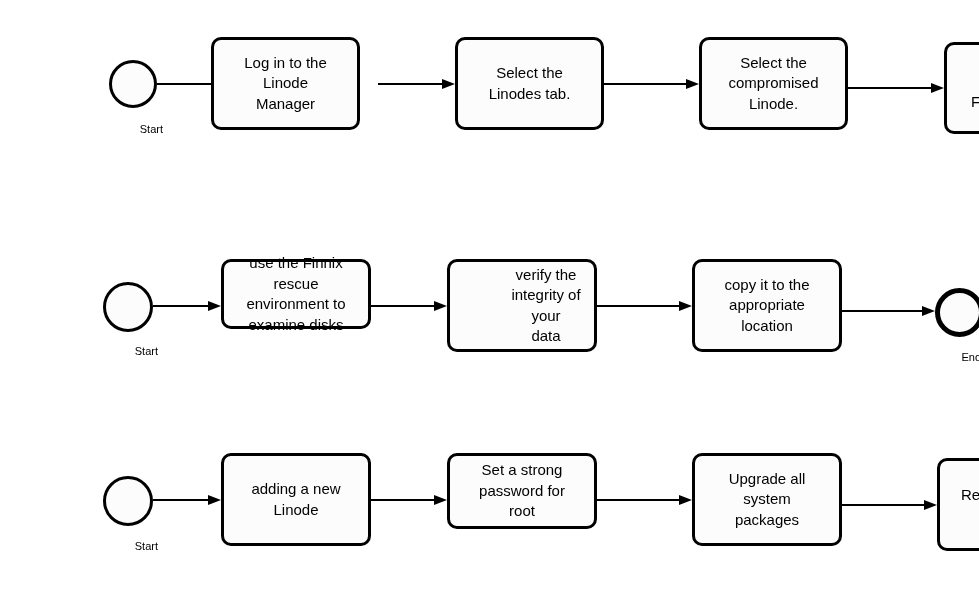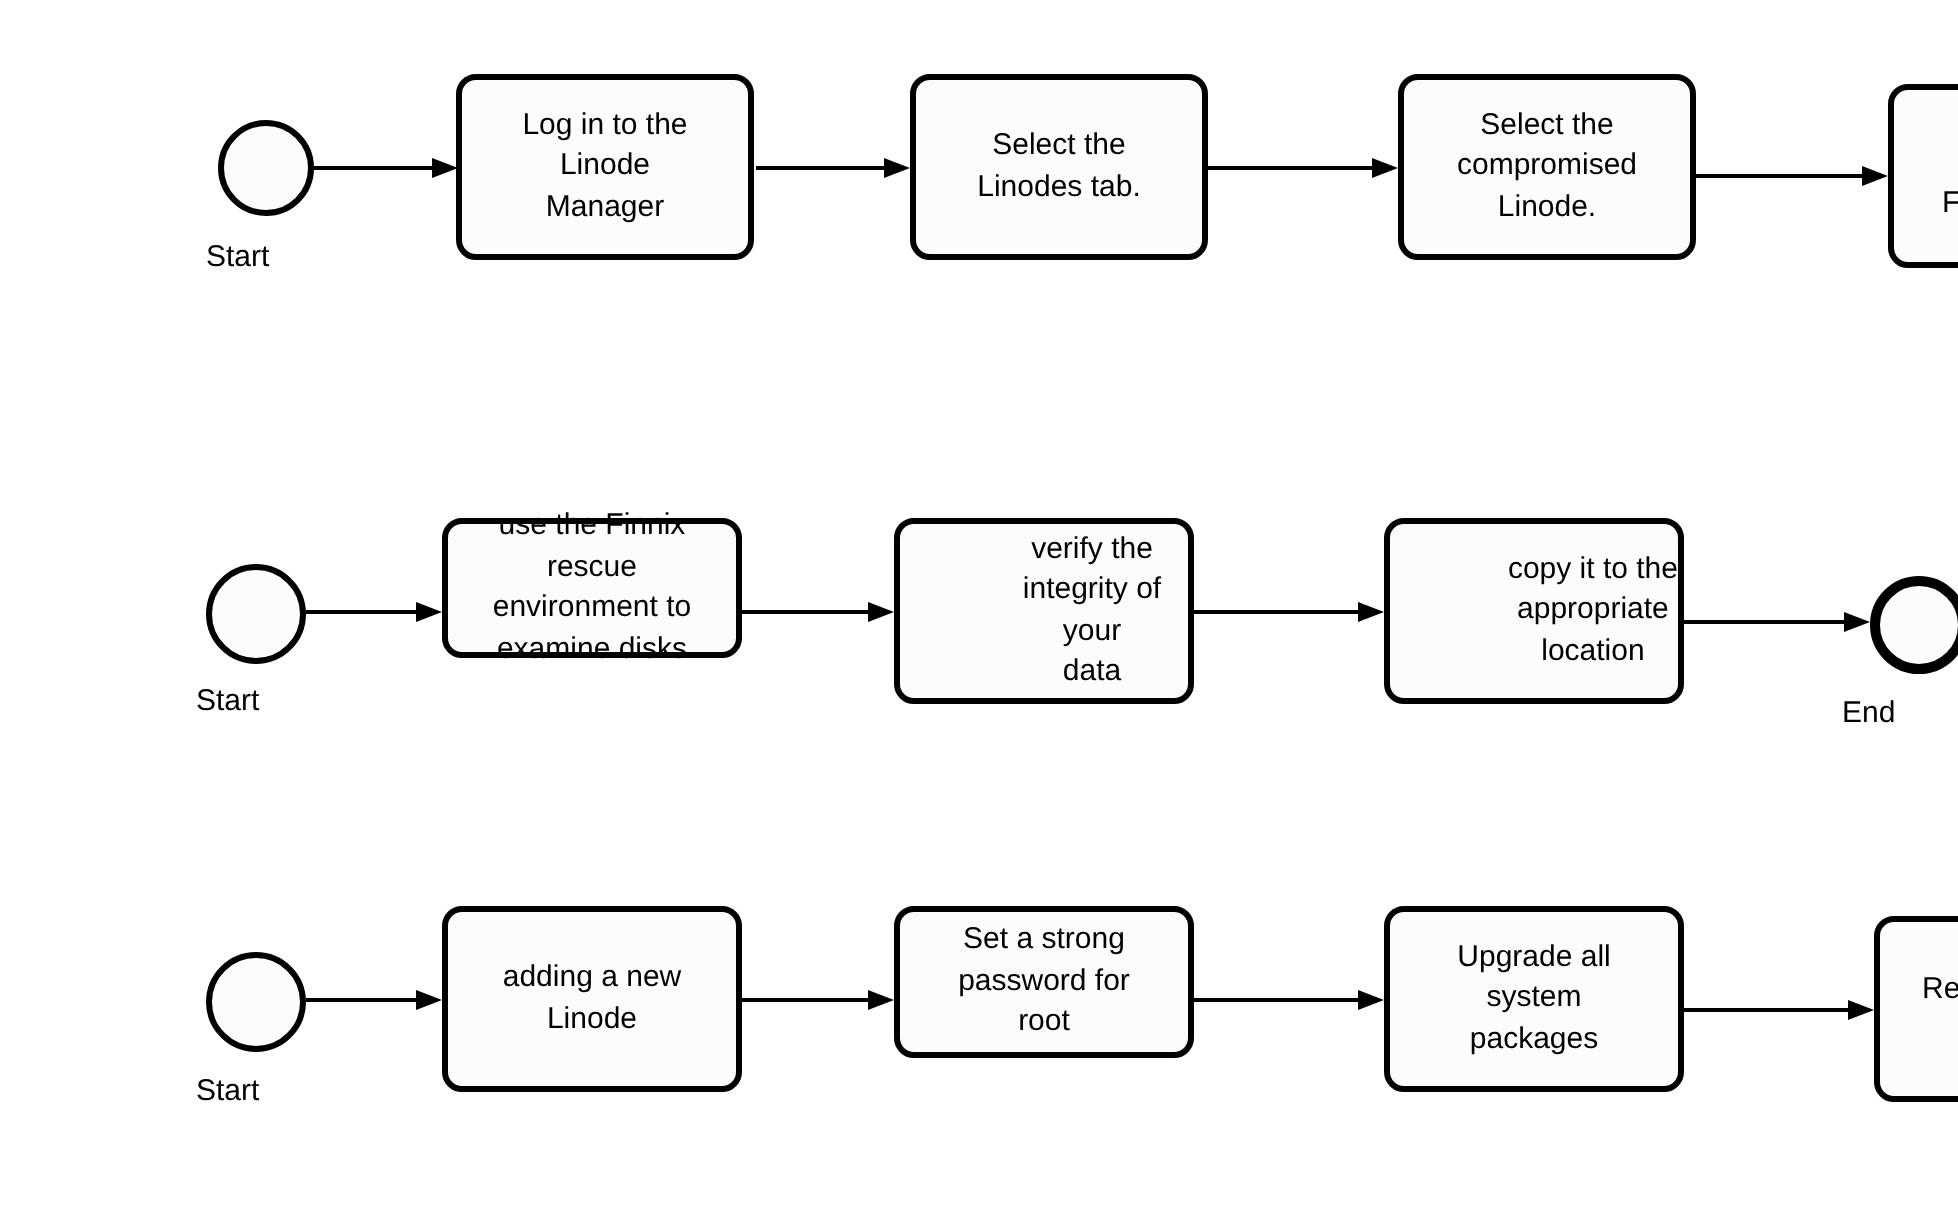--- a/index.html
+++ b/index.html
@@ -34,22 +34,22 @@
   }
   .box-label {
     text-align: center;
     font-size: 15px;
     line-height: 20.5px;
     white-space: pre-line;
   }
 
   .lbl {
     position: absolute;
-    text-align: left;
-    font-size: 15px;
+    text-align: right;
+    font-size: 11px;
     line-height: 16px;
   }
 
   .arrow { position: absolute; height: 10px; }
   .arrow .line {
     position: absolute; left: 0; right: 11px; top: 4px;
     height: 2px; background: #000000;
   }
   .arrow .head {
     position: absolute; right: 0; top: 0;
@@ -67,21 +67,21 @@
 <div class="canvas">
 
   <div class="circle" style="left:109px; top:60px; width:48px; height:48px;"></div>
   <div class="lbl" style="left:103px; top:121px; width:60px;">Start</div>
 
   <div class="arrow" style="left:157px; top:79px; width:72px;">
     <span class="line"></span>
     <span class="head"></span>
   </div>
 
-  <div class="box" style="left:228px; top:37px; width:149px; height:93px;">
+  <div class="box" style="left:211px; top:37px; width:149px; height:93px;">
     <span class="box-label">Log in to the
 Linode
 Manager</span>
   </div>
 
   <div class="arrow" style="left:378px; top:79px; width:77px;">
     <span class="line"></span>
     <span class="head"></span>
   </div>
 
@@ -134,21 +134,21 @@
     <span class="box-label">verify the
 integrity of your
 data</span>
   </div>
 
   <div class="arrow" style="left:597px; top:301px; width:95px;">
     <span class="line"></span>
     <span class="head"></span>
   </div>
 
-  <div class="box" style="left:692px; top:259px; width:150px; height:93px;justify-content:flex-end;">
+  <div class="box" style="left:692px; top:259px; width:150px; height:93px;">
     <span class="box-label">copy it to the
 appropriate
 location</span>
   </div>
 
   <div class="arrow" style="left:842px; top:306px; width:93px;">
     <span class="line"></span>
     <span class="head"></span>
   </div>
 

